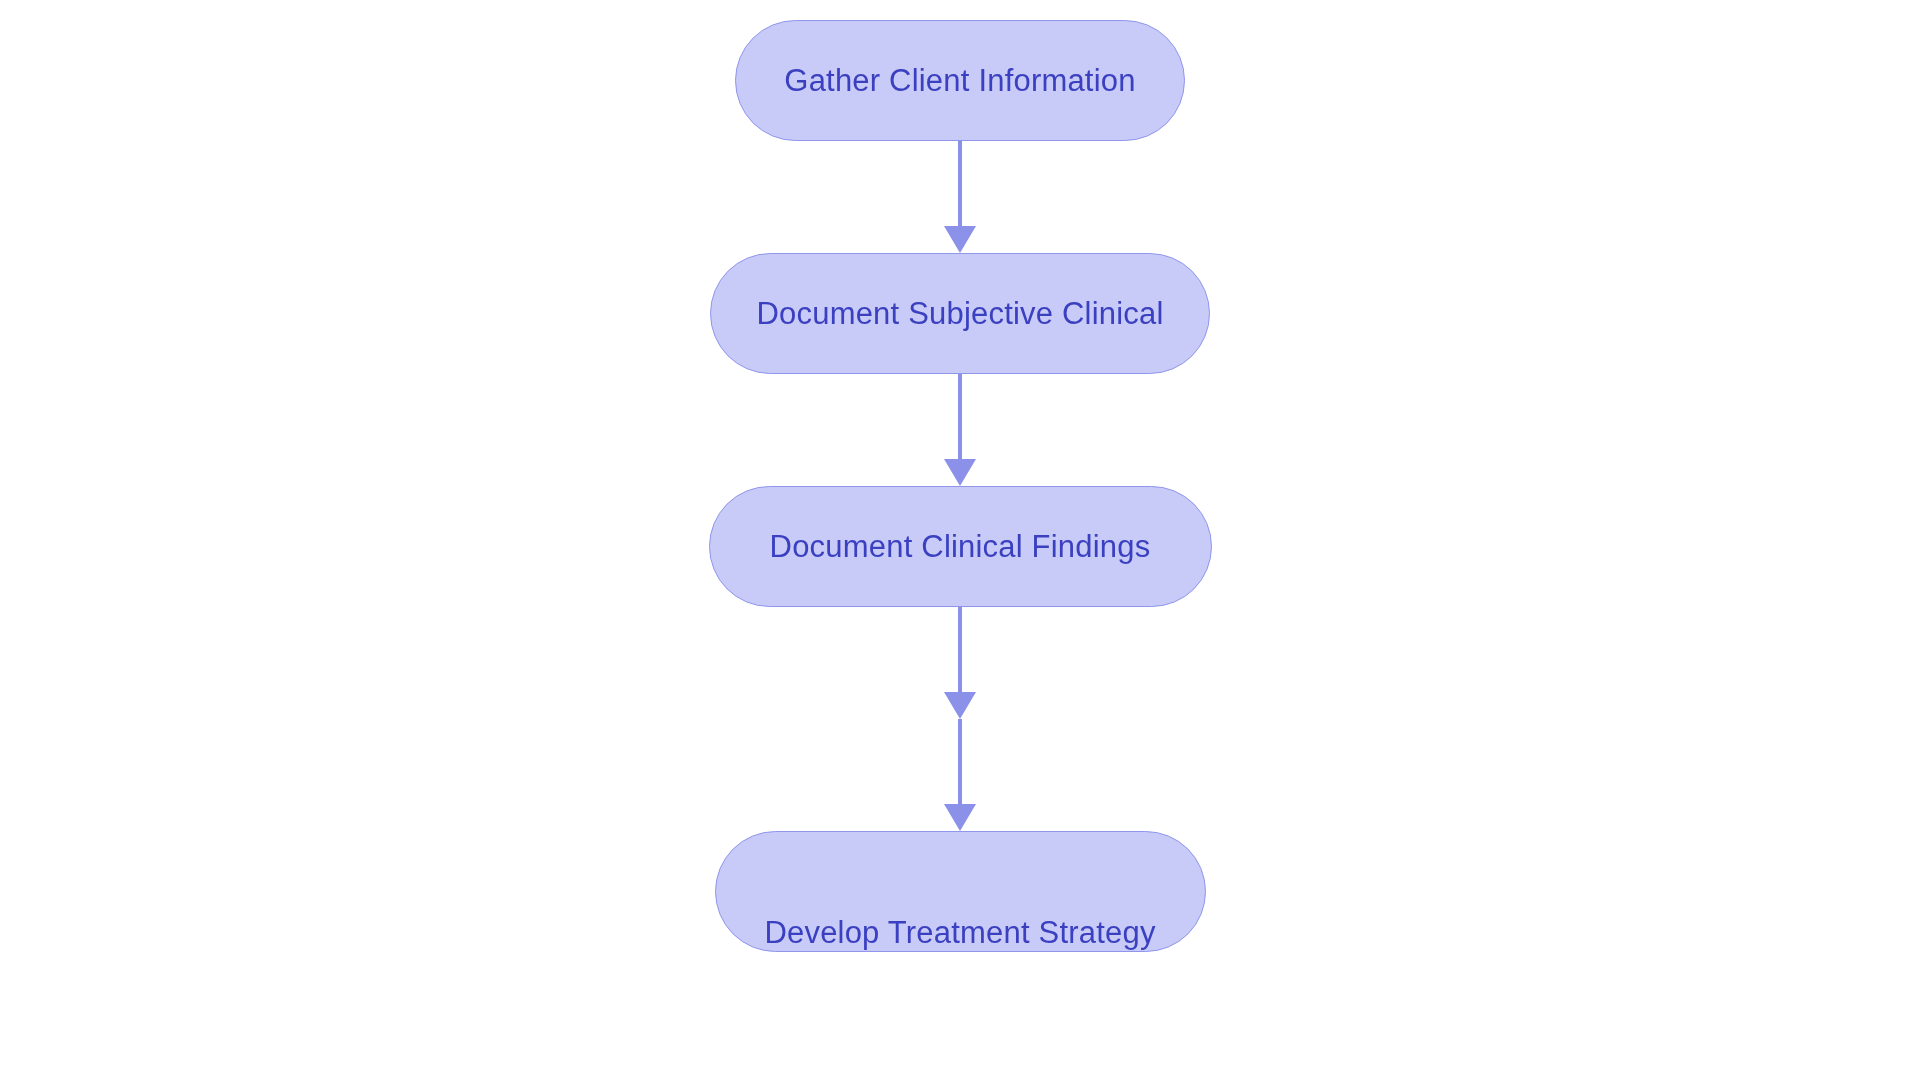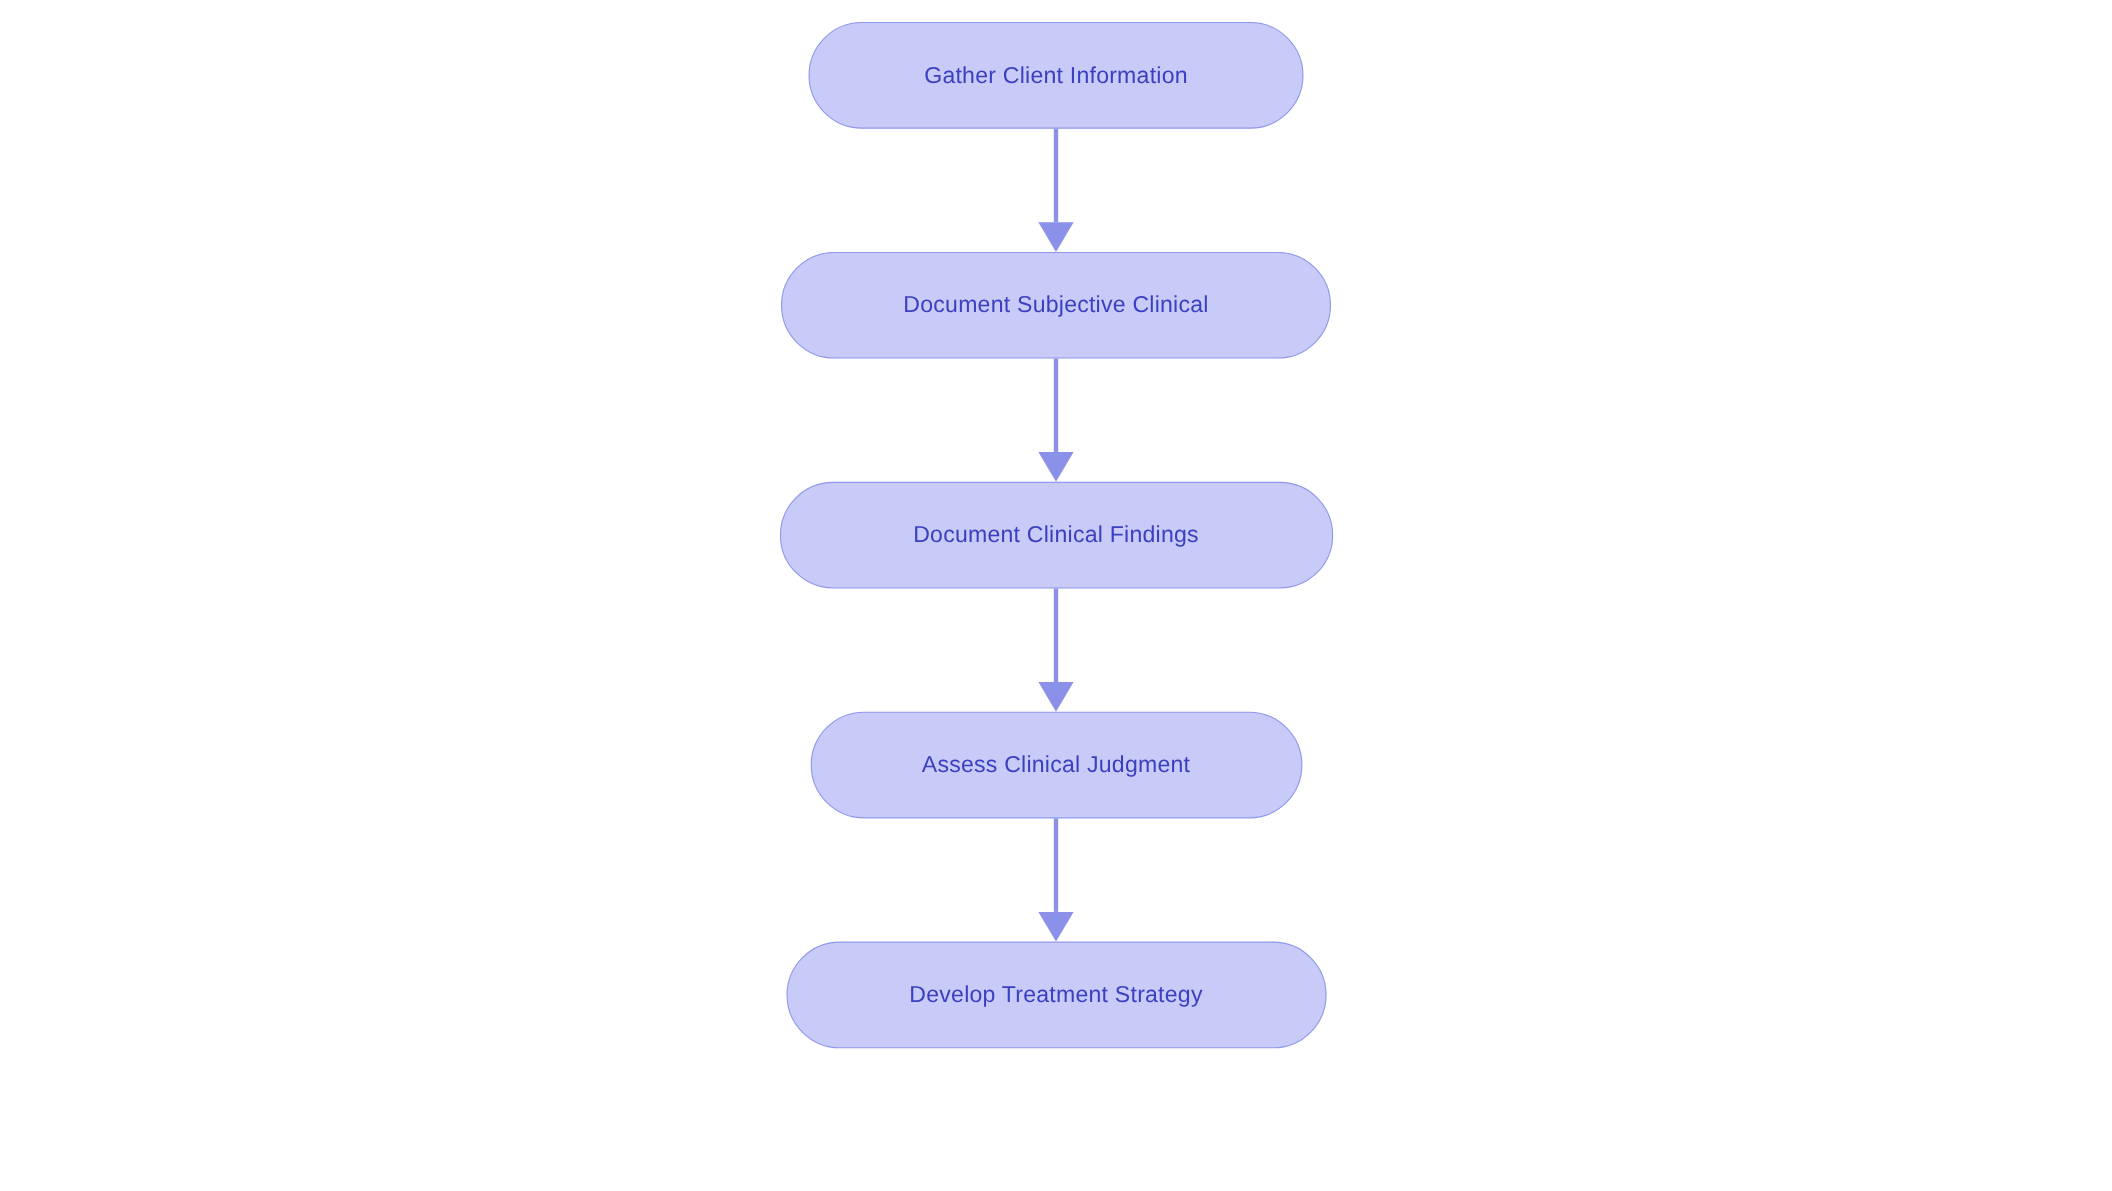--- a/index.html
+++ b/index.html
@@ -14,36 +14,36 @@
   body{font-family:"Liberation Sans","DejaVu Sans",sans-serif;}
   .canvas{
     width:1920px;height:1083px;
     display:flex;flex-direction:column;align-items:center;
     padding-top:20px;
   }
   .flow-col{
     display:flex;flex-direction:column;align-items:center;
   }
   .node{
-    height:97px;
+    height:121px;
     display:flex;align-items:center;justify-content:center;
     background:var(--node-fill);
     border:1.5px solid var(--node-border);
     border-radius:62px;
     color:var(--node-text);
-    font-size:21px;
+    font-size:31px;
     font-weight:500;
     letter-spacing:.2px;
     white-space:nowrap;
   }
   .node.w1{width:450px;}
   .node.w2{width:500px;}
   .node.w3{width:503px;}
   .node.w4{width:447px;}
-  .node.w5{width:491px;}
+  .node.w5{width:491px;align-items:flex-end;}
   .arrow{
     height:112px;width:34px;
     display:flex;flex-direction:column;align-items:center;
   }
   .arrow .shaft{
     width:3.5px;flex:1 1 auto;
     background:var(--arrow);
   }
   .arrow .head{
     width:0;height:0;
@@ -78,23 +78,20 @@
 
     <div class="node w3">
       <span>Document Clinical Findings</span>
     </div>
 
     <div class="arrow">
       <div class="shaft"></div>
       <div class="head"></div>
     </div>
 
-    <div class="node w4">
-      <span>Assess Clinical Judgment</span>
-    </div>
 
     <div class="arrow">
       <div class="shaft"></div>
       <div class="head"></div>
     </div>
 
     <div class="node w5">
       <span>Develop Treatment Strategy</span>
     </div>
 

